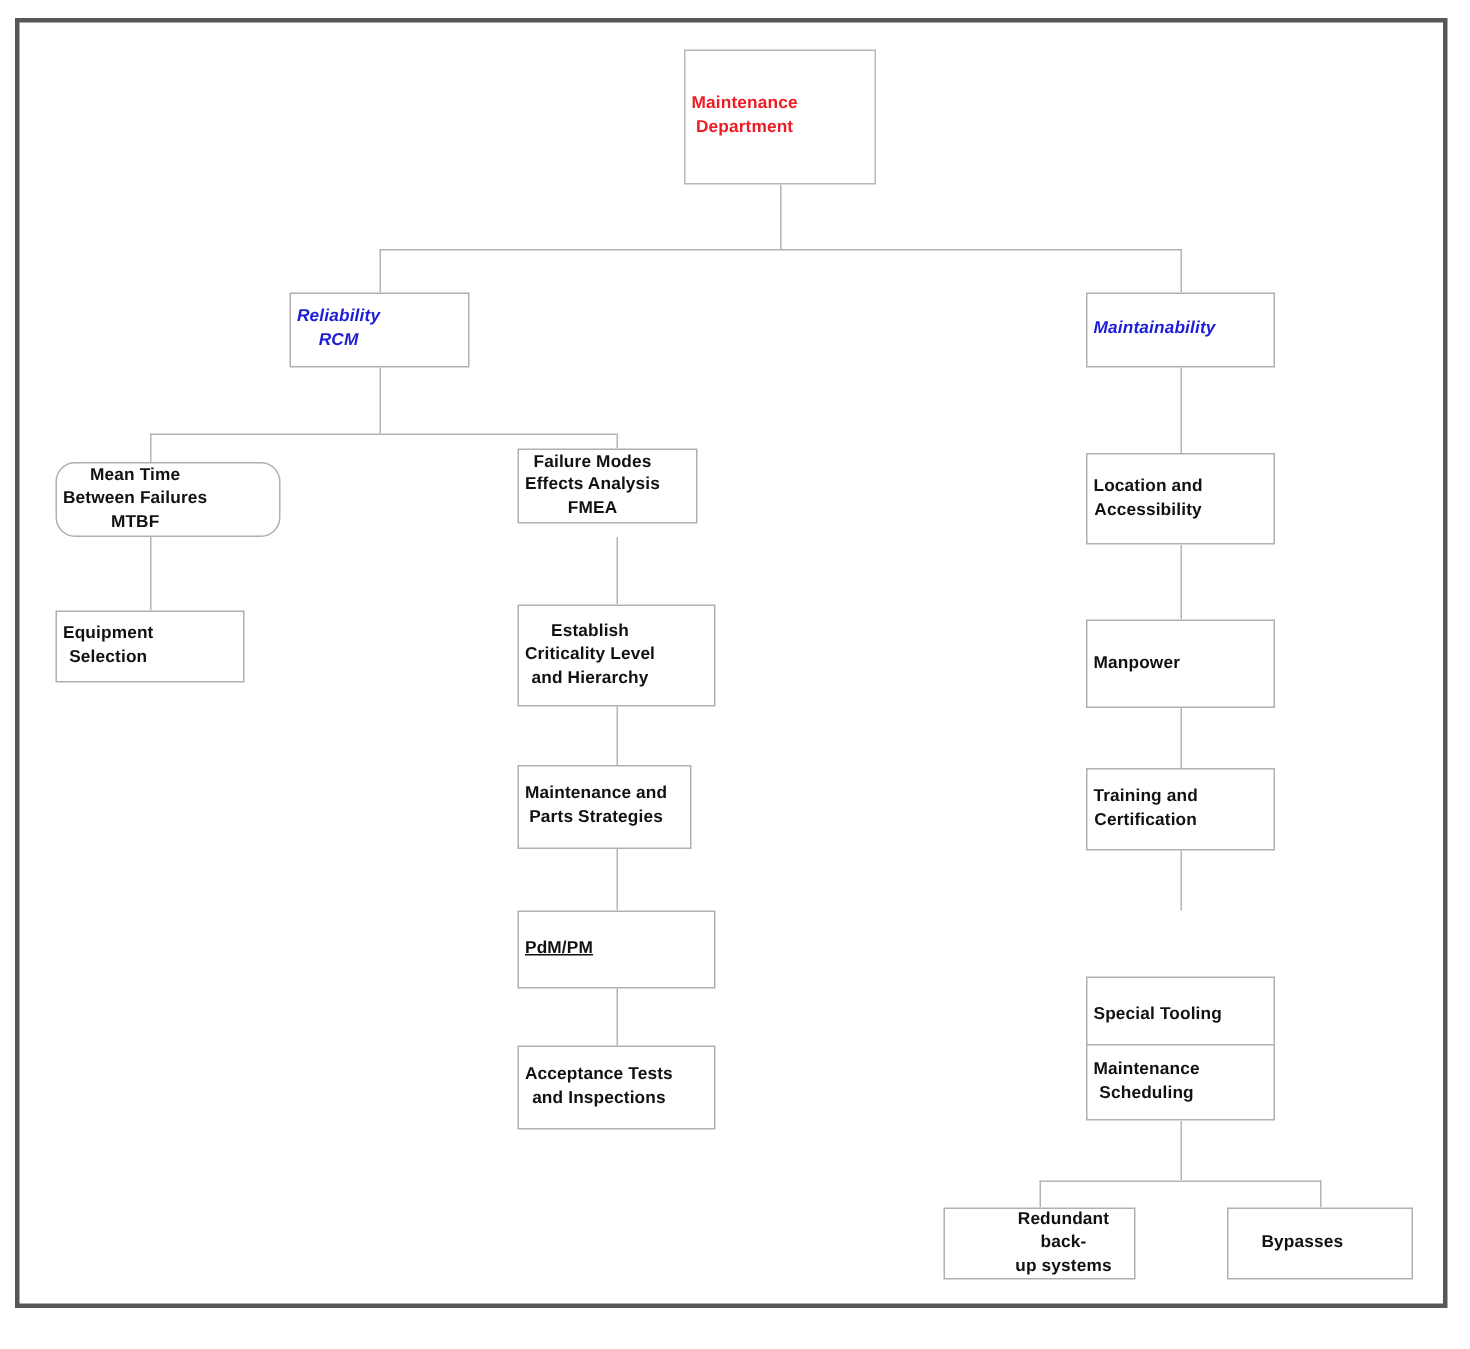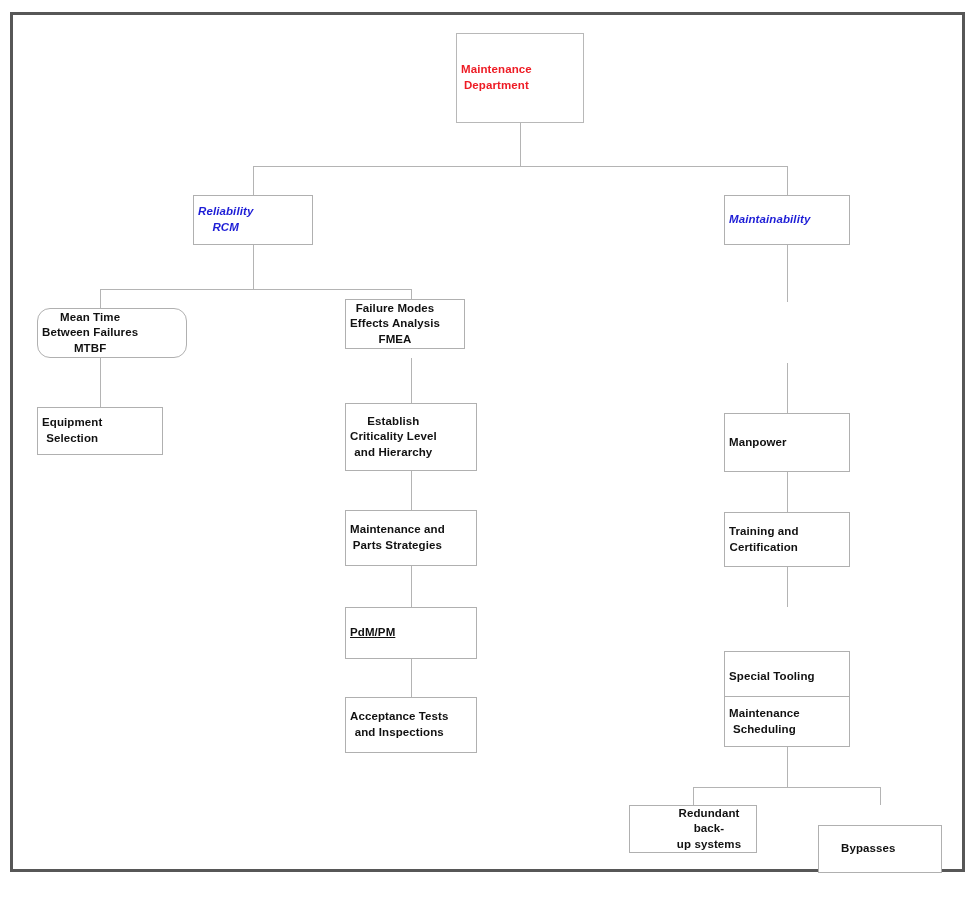--- a/index.html
+++ b/index.html
@@ -125,34 +125,38 @@
 Effects Analysis
 FMEA</span>
     </div>
 
     <div class="node" style="left:332px; top:388px; width:132px; height:68px;">
       <span class="txt">Establish
 Criticality Level
 and Hierarchy</span>
     </div>
 
-    <div class="node" style="left:332px; top:495px; width:132px; height:56px;">
+    <div class="node" style="left:332px; top:495px; width:116px; height:56px;">
       <span class="txt">Maintenance and
 Parts Strategies</span>
     </div>
 
     <div class="node" style="left:332px; top:592px; width:132px; height:52px;text-decoration:underline;">
       <span class="txt">PdM/PM</span>
     </div>
 
     <div class="node" style="left:332px; top:682px; width:132px; height:56px;">
       <span class="txt">Acceptance Tests
 and Inspections</span>
     </div>
 
+    <div class="node" style="left:711px; top:287px; width:126px; height:61px;">
+      <span class="txt">Location and
+Accessibility</span>
+    </div>
 
     <div class="node" style="left:711px; top:398px; width:126px; height:59px;">
       <span class="txt">Manpower</span>
     </div>
 
     <div class="node" style="left:711px; top:497px; width:126px; height:55px;">
       <span class="txt">Training and
 Certification</span>
     </div>
 
@@ -163,18 +167,18 @@
     <div class="node" style="left:711px; top:681px; width:126px; height:51px;">
       <span class="txt">Maintenance
 Scheduling</span>
     </div>
 
     <div class="node" style="left:616px; top:790px; width:128px; height:48px;padding-left:36px;">
       <span class="txt">Redundant back-
 up systems</span>
     </div>
 
-    <div class="node" style="left:805px; top:810px; width:124px; height:48px;padding-left:22px;">
+    <div class="node" style="left:805px; top:790px; width:124px; height:48px;padding-left:22px;">
       <span class="txt">Bypasses</span>
     </div>
 
   </div>
 </div>
 
 </body></html>

